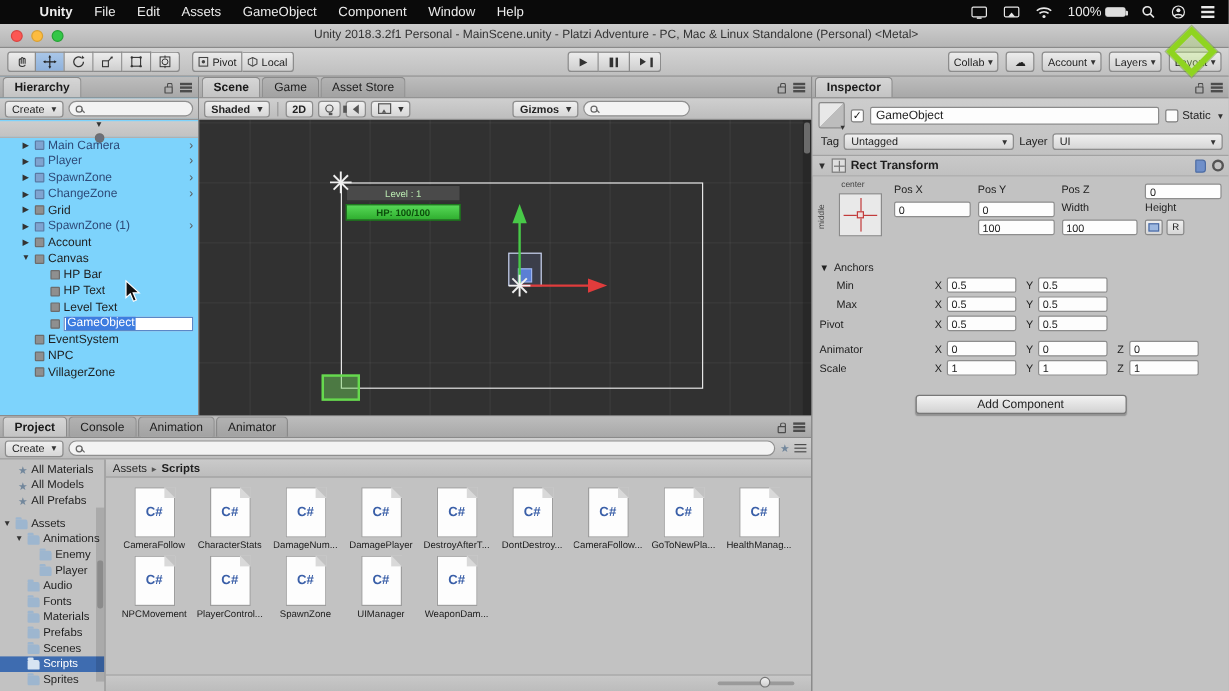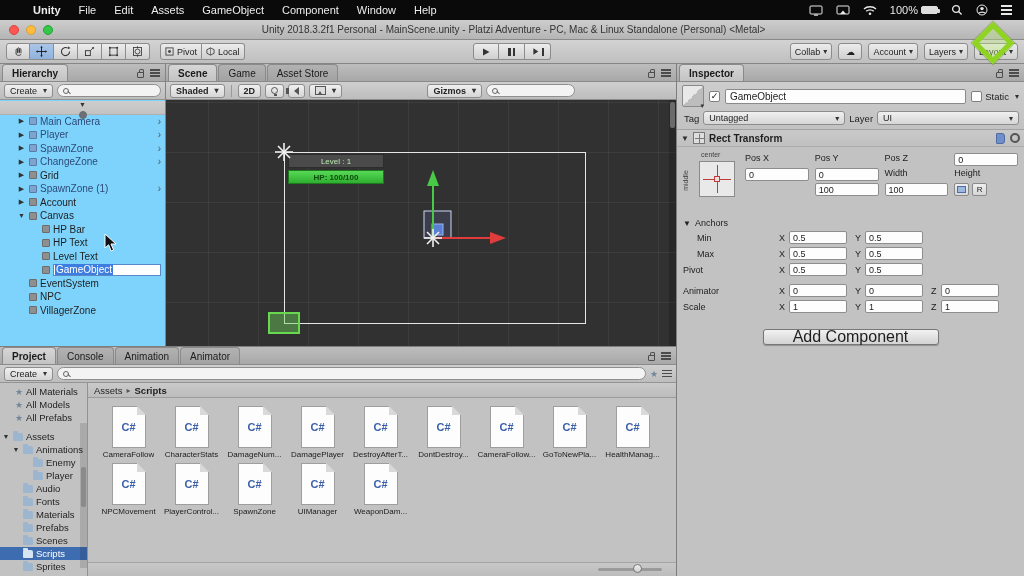--- a/index.html
+++ b/index.html
@@ -182,21 +182,21 @@
               display:flex; align-items:center; justify-content:center; font-size:8px; }
   .blue-rect-ic { width:9px; height:7px; border:1px solid #4d6ca3; background:#9db8e0; }
   .irow { display:flex; align-items:center; margin-top:3px; }
   .irow .ilabel { width:96px; flex:none; }
   .irow .axis { width:10px; flex:none; text-align:left; }
   .irow .ifield { width:58px; margin-right:8px; }
   .foldline { display:flex; align-items:center; gap:4px; margin-top:5px; font-weight:normal; }
   .foldline .fold { font-size:8px; }
   .add-comp-wrap { display:flex; justify-content:center; padding:10px 0 0 0; }
   .add-comp { width:176px; height:16px; background:linear-gradient(#f2f2f2,#d2d2d2); border:1px solid #777;
-              border-radius:3px; display:flex; align-items:center; justify-content:center; font-size:16px; box-shadow:0 1px 1px rgba(0,0,0,0.25); }
+              border-radius:3px; display:flex; align-items:center; justify-content:center; font-size:10px; box-shadow:0 1px 1px rgba(0,0,0,0.25); }
 
   
   .cursor { position:absolute; left:104px; top:233px; z-index:99; }
 
   .bulb-ic { width:7px; height:7px; border:1px solid #555; border-radius:50%; position:relative; }
   .bulb-ic:after { content:''; position:absolute; left:1.5px; bottom:-3px; width:3px; height:2px; background:#555; }
   .spk-ic { width:0; height:0; border-style:solid; border-width:4px 5px 4px 0; border-color:transparent #555 transparent transparent; position:relative; }
   .spk-ic:after { content:''; position:absolute; left:-8px; top:-3px; width:3px; height:6px; background:#555; }
   .img-ic { width:11px; height:9px; border:1px solid #555; position:relative; overflow:hidden; background:#ddd; }
   .img-ic:after { content:''; position:absolute; left:1px; bottom:-2px; border-style:solid; border-width:0 3px 5px 3px; border-color:transparent transparent #555 transparent; }

